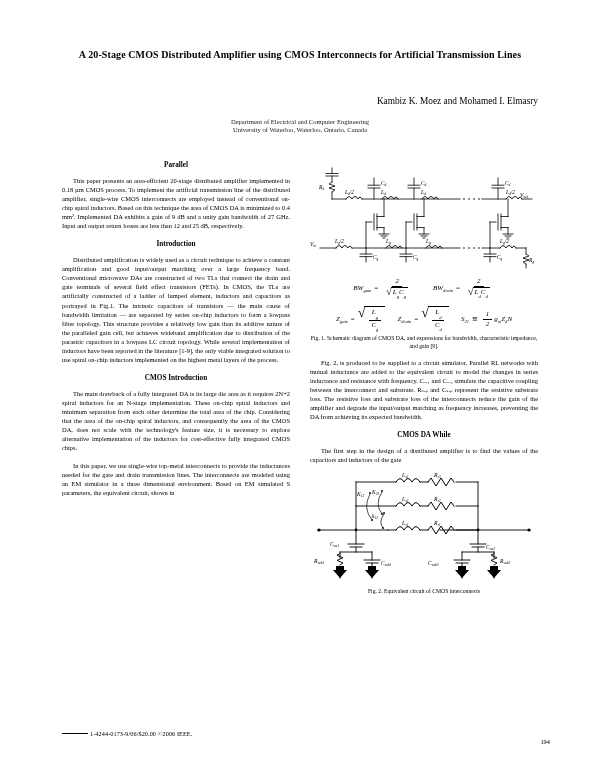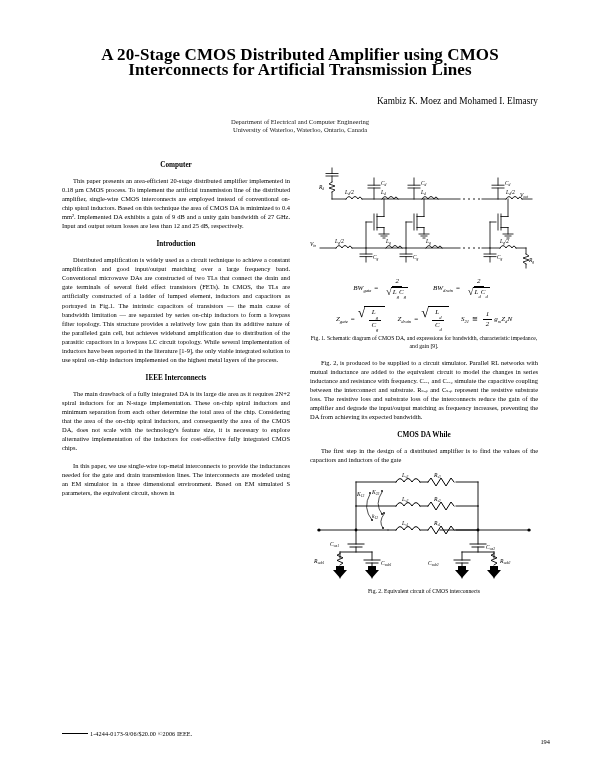--- a/index.html
+++ b/index.html
@@ -23,21 +23,21 @@
     background: #fff;
   }
   
   .title {
     position: absolute;
     left: 62px;
     top: 48px;
     width: 476px;
     text-align: center;
     font-weight: bold;
-    font-size: 17px;
+    font-size: 10px;
     line-height: 14.5px;
     letter-spacing: 0.1px;
   }
   .authors {
     position: absolute;
     left: 62px;
     top: 95px;
     width: 476px;
     text-align: right;
     font-size: 9.3px;
@@ -178,27 +178,27 @@
 <div class="page">
 
   <div class="title">A 20-Stage CMOS Distributed Amplifier using CMOS Interconnects for Artificial Transmission Lines</div>
   <div class="authors">Kambiz K. Moez and Mohamed I. Elmasry</div>
   <div class="affil">
     <div>Department of Electrical and Computer Engineering</div>
     <div>University of Waterloo, Waterloo, Ontario, Canada</div>
   </div>
 
   <div class="col col-left">
-    <div class="sec-head first">Computer</div>
+    <div class="sec-head first">Parallel</div>
     <p class="body">This paper presents an area-efficient 20-stage distributed amplifier implemented in 0.18 µm CMOS process. To implement the artificial transmission line of the distributed amplifier, single-wire CMOS interconnects are employed instead of conventional on-chip spiral inductors. Based on this technique the area of CMOS DA is minimized to 0.4 mm². Implemented DA exhibits a gain of 9 dB and a unity gain bandwidth of 27 GHz. Input and output return losses are less than 12 and 25 dB, respectively.</p>
 
     <div class="sec-head">Introduction</div>
     <p class="body">Distributed amplification is widely used as a circuit technique to achieve a constant amplification and good input/output matching over a large frequency band. Conventional microwave DAs are constructed of two TLs that connect the drain and gate terminals of several field effect transistors (FETs). In CMOS, the TLs are artificially constructed of a ladder of lumped element, inductors and capacitors as portrayed in Fig.1. The intrinsic capacitors of transistors — the main cause of bandwidth limitation — are separated by series on-chip inductors to form a lowpass filter topology. This structure provides a relatively low gain than its additive nature of the paralleled gain cell, but achieves wideband amplification due to distribution of the parasitic capacitors in a lowpass LC circuit topology. While several implementation of inductors have been reported in the literature [1-9], the only viable integrated solution to use spiral on-chip inductors implemented on the highest metal layers of the process.</p>
 
-    <div class="sec-head">IEEE Interconnects</div>
+    <div class="sec-head">CMOS Introduction</div>
     <p class="body">The main drawback of a fully integrated DA is its large die area as it requires 2N+2 spiral inductors for an N-stage implementation. These on-chip spiral inductors and minimum separation from each other determine the total area of the chip. Considering that the area of the on-chip spiral inductors, and consequently the area of the CMOS DA, does not scale with the technology's feature size, it is necessary to explore alternative implementation of the inductors for cost-effective fully integrated CMOS chips.</p>
     <p class="body" style="margin-top:9px;">In this paper, we use single-wire top-metal interconnects to provide the inductances needed for the gate and drain transmission lines. The interconnects are modeled using an EM simulator in a three dimensional environment. Based on EM simulated S parameters, the equivalent circuit, shown in</p>
   </div>
 
   <div class="col col-right">
 
     <div class="fig-box fig1wrap">
       <svg width="228" height="108" viewBox="0 0 228 108">
         <g stroke="#000" stroke-width="0.8" fill="none" stroke-linecap="square">
 

